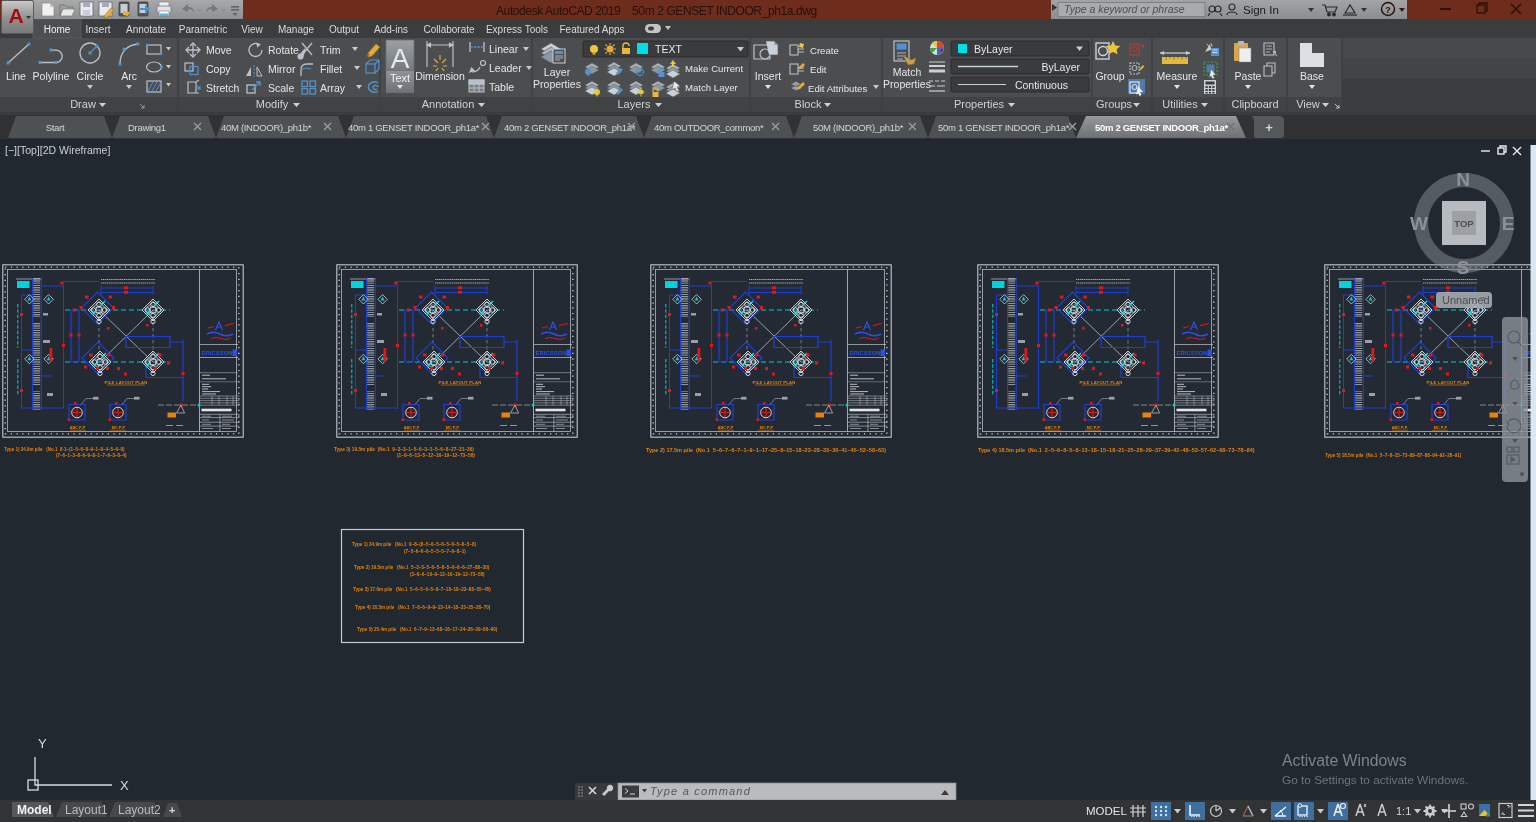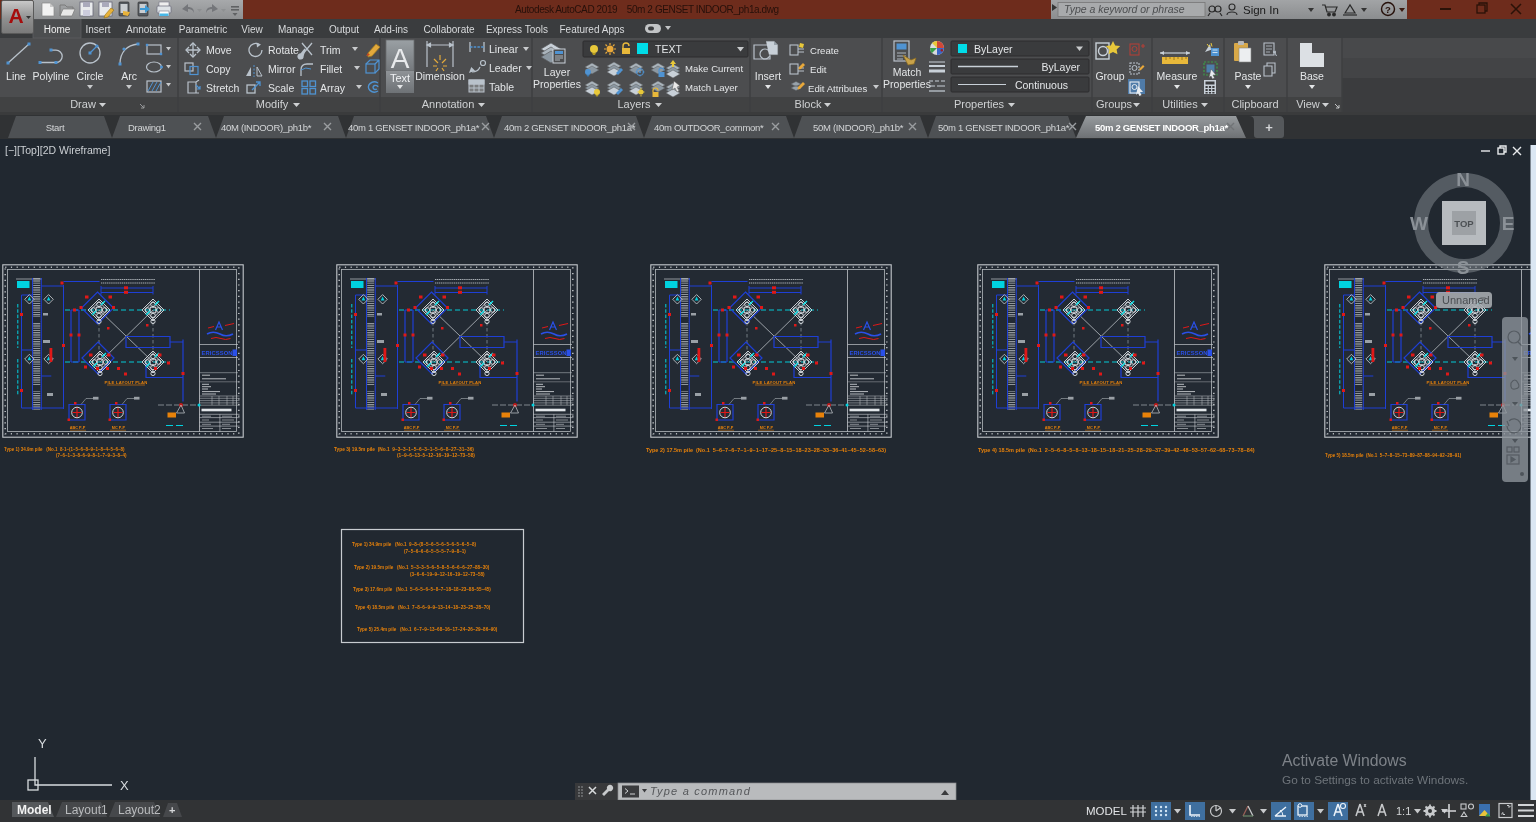--- a/index.html
+++ b/index.html
@@ -75,21 +75,21 @@
       <path d="M13 5 L7 0 L7 3 C3 3 1 5 1 9 C2 6 4 5 7 5 L7 8 Z" fill="#74767a"></path>
     </g>
  <path d="M188 9 l5 0 l-2.5 3 z" fill="#8e9092"></path>
  <g fill="#606264">
       <rect x="198" y="6" width="8" height="1.6"></rect>
       <rect x="198" y="9" width="8" height="1.6"></rect>
       <path d="M199.5 13 l5 0 l-2.5 3 z"></path>
     </g>
 </svg>
 
-<div class="abs" style="left:515px;top:4px;font-size:10px;letter-spacing:-0.4px;color:#26100a;">Autodesk AutoCAD 2019&nbsp;&nbsp;&nbsp;&nbsp;50m 2 GENSET INDOOR_ph1a.dwg</div>
+<div class="abs" style="left:496px;top:4px;font-size:12px;letter-spacing:-0.4px;color:#26100a;">Autodesk AutoCAD 2019&nbsp;&nbsp;&nbsp;&nbsp;50m 2 GENSET INDOOR_ph1a.dwg</div>
 
 <svg class="abs" style="left:1040px;top:0;" width="496" height="20" viewBox="0 0 496 20">
  <path d="M12 4 l5 3.5 -5 3.5 z" fill="#333"></path>
  <rect x="18" y="2.5" width="147" height="14" fill="#a8aaac" stroke="#777" stroke-width="0.8"></rect>
  <text x="24" y="13" font-size="10.5" font-style="italic" fill="#4c4e50">Type a keyword or phrase</text>
  <g stroke="#2a2a2a" fill="none" stroke-width="1.2">
       <circle cx="172" cy="9" r="3"></circle>
       <circle cx="178" cy="9" r="3"></circle>
       <path d="M170 13 l-2 3 M180 13 l2 3"></path>
     </g>

